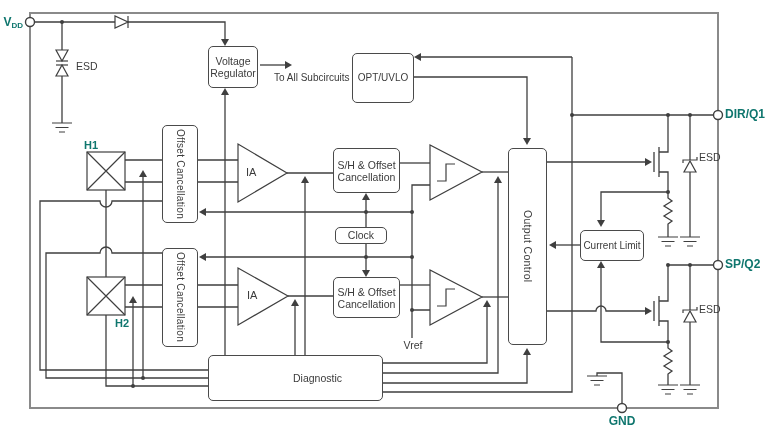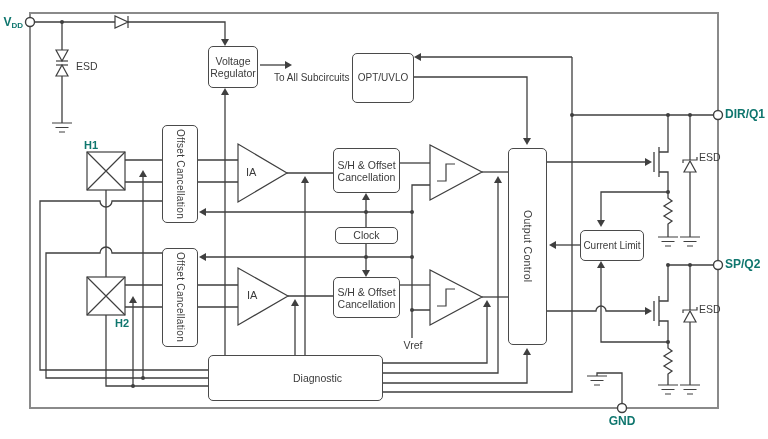--- a/index.html
+++ b/index.html
@@ -186,21 +186,21 @@
   <circle class="pin" cx="718" cy="265" r="4.5"></circle>
   <circle class="pin" cx="622" cy="408" r="4.5"></circle>
 </svg>
 
 <div class="box" style="left:186px;top:46px;width:50px;height:42px;margin-left:22px;">Voltage Regulator</div>
 <div class="box" style="left:352px;top:53px;width:62px;height:50px;font-size:10px;">OPT/UVLO</div>
 <div class="box vtext" style="left:162px;top:125px;width:36px;height:98px;font-size:10px;">Offset Cancellation</div>
 <div class="box vtext" style="left:162px;top:248px;width:36px;height:99px;font-size:10px;">Offset Cancellation</div>
 <div class="box" style="left:333px;top:148px;width:67px;height:45px;">S/H &amp; Offset Cancellation</div>
 <div class="box" style="left:333px;top:277px;width:67px;height:41px;">S/H &amp; Offset Cancellation</div>
-<div class="box" style="left:335px;top:227px;width:63px;height:17px;line-height:13px;">Clock</div>
+<div class="box" style="left:335px;top:227px;width:52px;height:17px;line-height:13px;">Clock</div>
 <div class="box vtext" style="left:508px;top:148px;width:39px;height:197px;">Output Control</div>
 <div class="box" style="left:580px;top:230px;width:64px;height:31px;font-size:10px;line-height:11px;">Current Limit</div>
 <div class="box" style="left:208px;top:355px;width:175px;height:46px;padding-left:44px;">Diagnostic</div>
 
 <div class="lbl" style="left:246px;top:166px;font-size:11px;">IA</div>
 <div class="lbl" style="left:247px;top:289px;font-size:11px;">IA</div>
 
 <div class="lbl pinlbl" style="left:0;top:15px;width:23px;text-align:right;"><span>V</span><span class="sub">DD</span></div>
 <div class="lbl pinlbl" style="left:84px;top:139px;font-size:11px;">H1</div>
 <div class="lbl pinlbl" style="left:84px;top:317px;font-size:11px;padding-left:31px;">H2</div>

